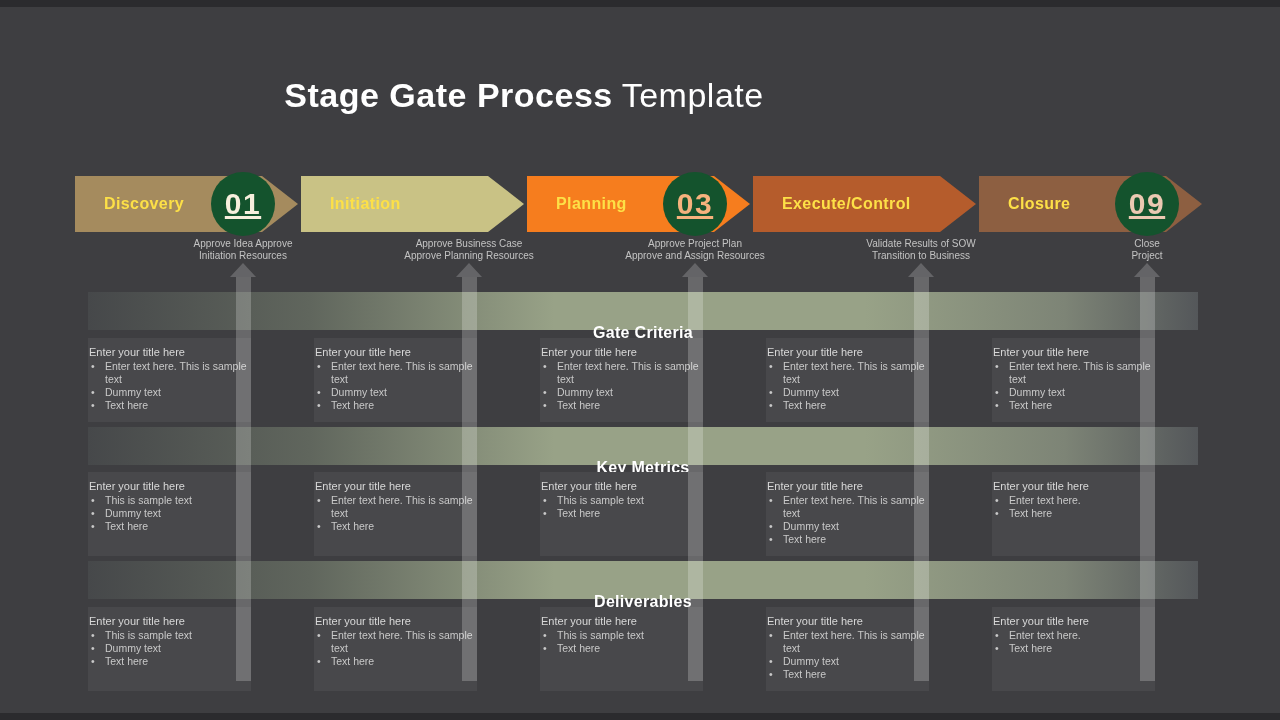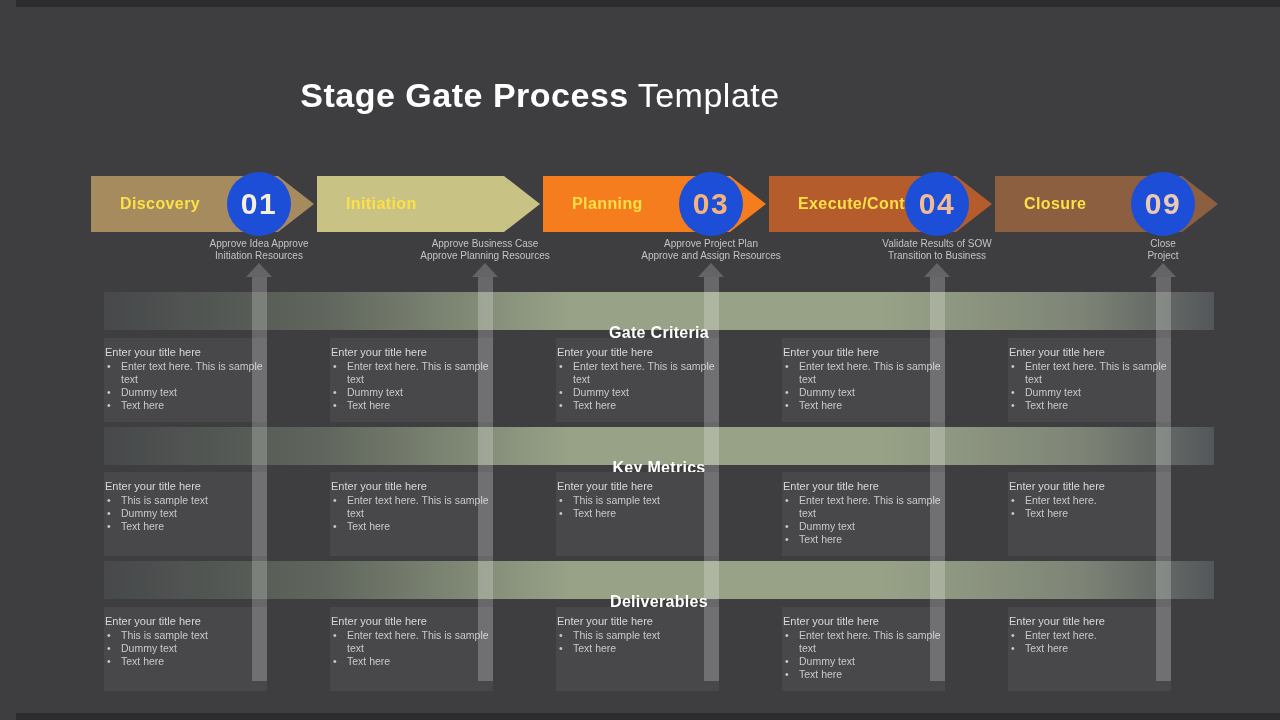--- a/index.html
+++ b/index.html
@@ -2,40 +2,40 @@
 <html><head>
 <meta charset="utf-8">
 <style>
   html,body{margin:0;padding:0;}
   body{
     width:1280px;height:720px;overflow:hidden;
     background:#3e3e41;
     font-family:"Liberation Sans","DejaVu Sans",sans-serif;
     position:relative;
   }
-  .slide{position:absolute;left:16px;top:0;width:1048px;height:720px;background:#3e3e41;}
+  .slide{position:absolute;left:0;top:0;width:1048px;height:720px;background:#3e3e41;}
   .frame{position:absolute;left:0;width:1280px;height:7px;background:#2b2b2e;z-index:60;}
   .frame.top{top:0;} .frame.bottom{top:713px;}
 
   .title{position:absolute;top:74px;left:0;width:100%;text-align:center;
     color:#ffffff;font-size:34px;line-height:42px;letter-spacing:0.5px;z-index:5;}
   .title .tb{font-weight:700;}
   .title .tl{font-weight:300;margin-left:9px;}
 
   
   .stage{position:absolute;top:176px;width:226px;height:56px;z-index:6;}
   .stage .rect{position:absolute;left:0;top:0;width:187px;height:56px;}
   .stage .tip{position:absolute;left:187px;top:0;width:0;height:0;
     border-top:28px solid transparent;border-bottom:28px solid transparent;
     border-left:36px solid #888;}
   .stage .label{position:absolute;left:29px;top:0;height:56px;line-height:56px;
     color:#fde047;font-weight:700;font-size:16px;letter-spacing:0.4px;white-space:nowrap;}
   .stage .circle{position:absolute;left:136px;top:-4px;width:64px;height:64px;
-    border-radius:50%;background:#1d4ed8;display:flex;align-items:center;justify-content:center;
-    font-weight:700;font-size:30px;letter-spacing:1.5px;}
+    border-radius:50%;background:#14532d;display:flex;align-items:center;justify-content:center;
+    font-weight:700;font-size:30px;letter-spacing:1.5px;text-decoration:underline;}
   .stage .caption{position:absolute;top:62px;left:58px;width:220px;text-align:center;
     color:#c3c3c3;font-size:10px;line-height:11.5px;font-weight:400;}
 
   
   .bar{position:absolute;width:15px;background:rgba(255,255,255,0.22);z-index:10;}
   .bar-head{position:absolute;width:0;height:0;z-index:10;
     border-left:13px solid transparent;border-right:13px solid transparent;
     border-bottom:14px solid rgba(255,255,255,0.20);}
 
   
@@ -87,21 +87,20 @@
         <div class="circle" style="color: rgb(246, 178, 125);">03</div>
         <div class="caption">
           <div>Approve Project Plan</div>
           <div>Approve and Assign Resources</div>
         </div>
       </div>
       <div class="stage" style="left: 753px;">
         <div class="rect" style="background: rgb(181, 92, 44);"></div>
         <div class="tip" style="border-left-color: rgb(181, 92, 44);"></div>
         <div class="label">Execute/Control</div>
-        <div class="circle" style="color: rgb(241, 187, 149);">04</div>
         <div class="caption">
           <div>Validate Results of SOW</div>
           <div>Transition to Business</div>
         </div>
       </div>
       <div class="stage" style="left: 979px;">
         <div class="rect" style="background: rgb(141, 95, 65);"></div>
         <div class="tip" style="border-left-color: rgb(141, 95, 65);"></div>
         <div class="label">Closure</div>
         <div class="circle" style="color: rgb(236, 201, 178);">09</div>

